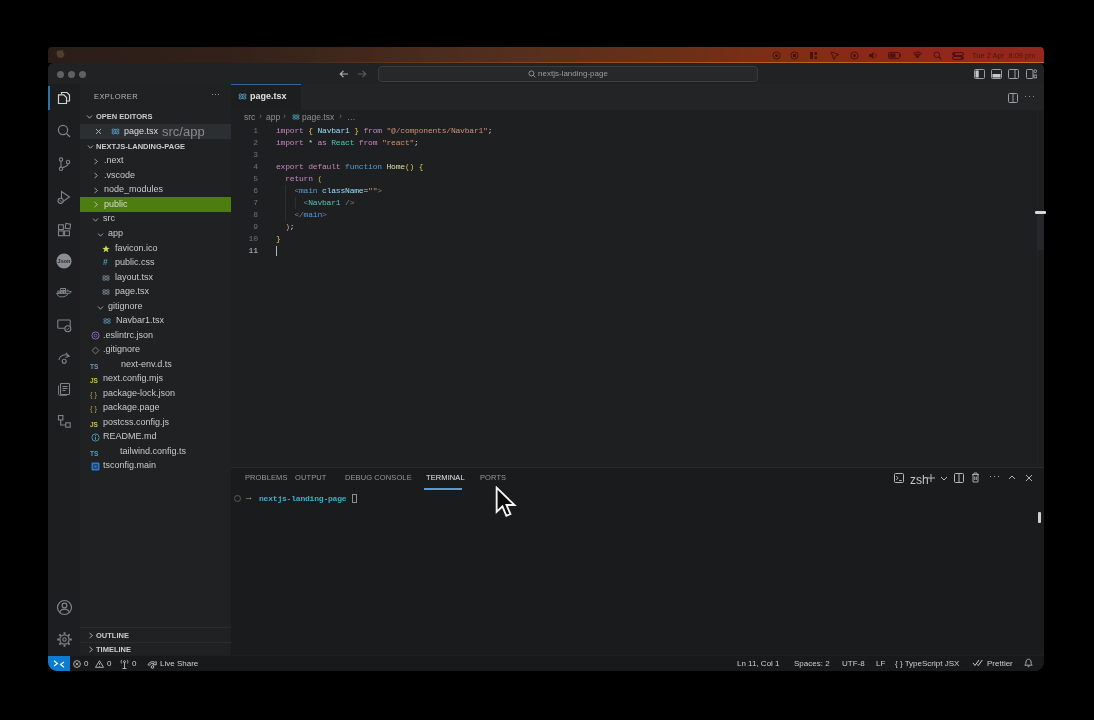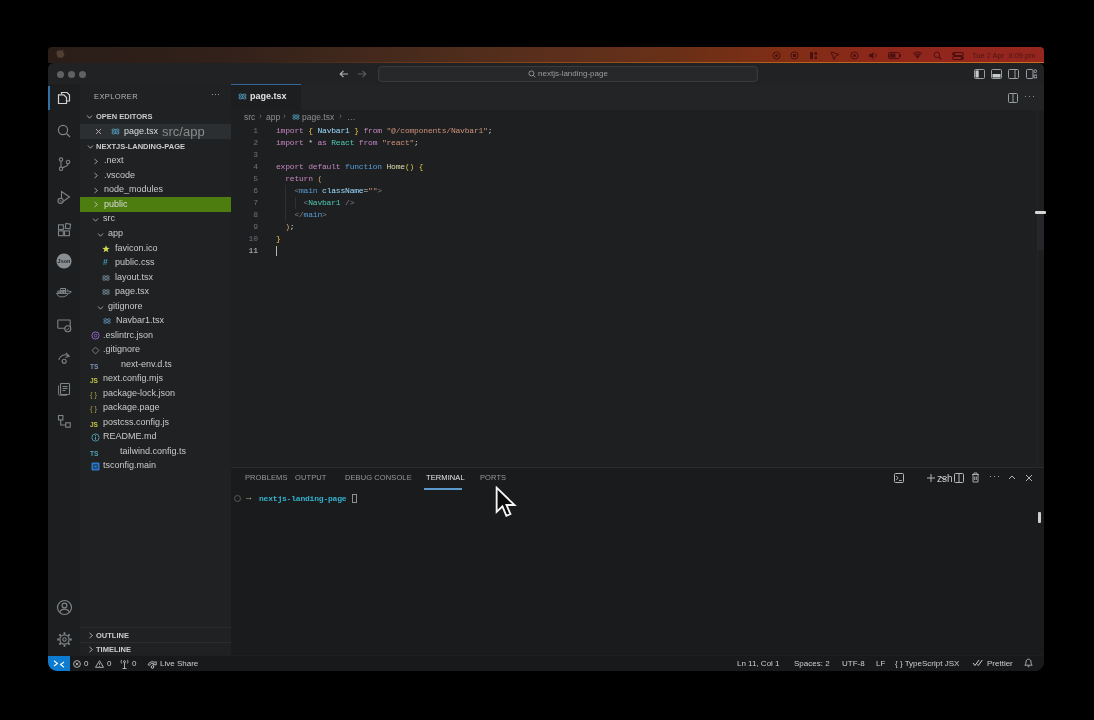--- a/index.html
+++ b/index.html
@@ -477,21 +477,21 @@
 <div class="ptab" style="left:345px">DEBUG CONSOLE</div>
 <div class="ptab" style="left:426px;color:#e4e4e4">TERMINAL</div>
 <div class="a" style="left:424px;top:488px;width:38px;height:1.5px;background:#5c99cc"></div>
 <div class="ptab" style="left:480px">PORTS</div>
 <div class="a" id="panelicons">
 <svg class="a" style="left:894px;top:473px" width="10" height="10" viewBox="0 0 10 10">
       <rect x="0.5" y="0.5" width="9" height="9" rx="1" stroke="#b5b5b5" fill="none"></rect>
       <path d="M2.2 3 L4.2 5 L2.2 7" stroke="#b5b5b5" fill="none" stroke-width="0.9"></path>
       <path d="M5 7.5 L7.8 7.5" stroke="#b5b5b5" stroke-width="0.9"></path>
     </svg>
-<div class="a" style="left:937px;top:473px;color:#c5c5c5;font-size:10px">zsh</div>
+<div class="a" style="left:910px;top:473px;color:#c5c5c5;font-size:12px">zsh</div>
 <svg class="a" style="left:926px;top:473px" width="10" height="10" viewBox="0 0 10 10">
       <path d="M5 1 L5 9 M1 5 L9 5" stroke="#b5b5b5" stroke-width="1"></path>
     </svg>
 <svg class="a" style="left:940px;top:476px" width="8" height="5" viewBox="0 0 8 5">
       <path d="M1 1 L4 4 L7 1" stroke="#b5b5b5" fill="none"></path>
     </svg>
 <svg class="a" style="left:954px;top:473px" width="10" height="10" viewBox="0 0 10 10">
       <rect x="0.5" y="0.5" width="9" height="9" rx="1" stroke="#b5b5b5" fill="none"></rect>
       <path d="M5 1 L5 9" stroke="#b5b5b5"></path>
     </svg>

